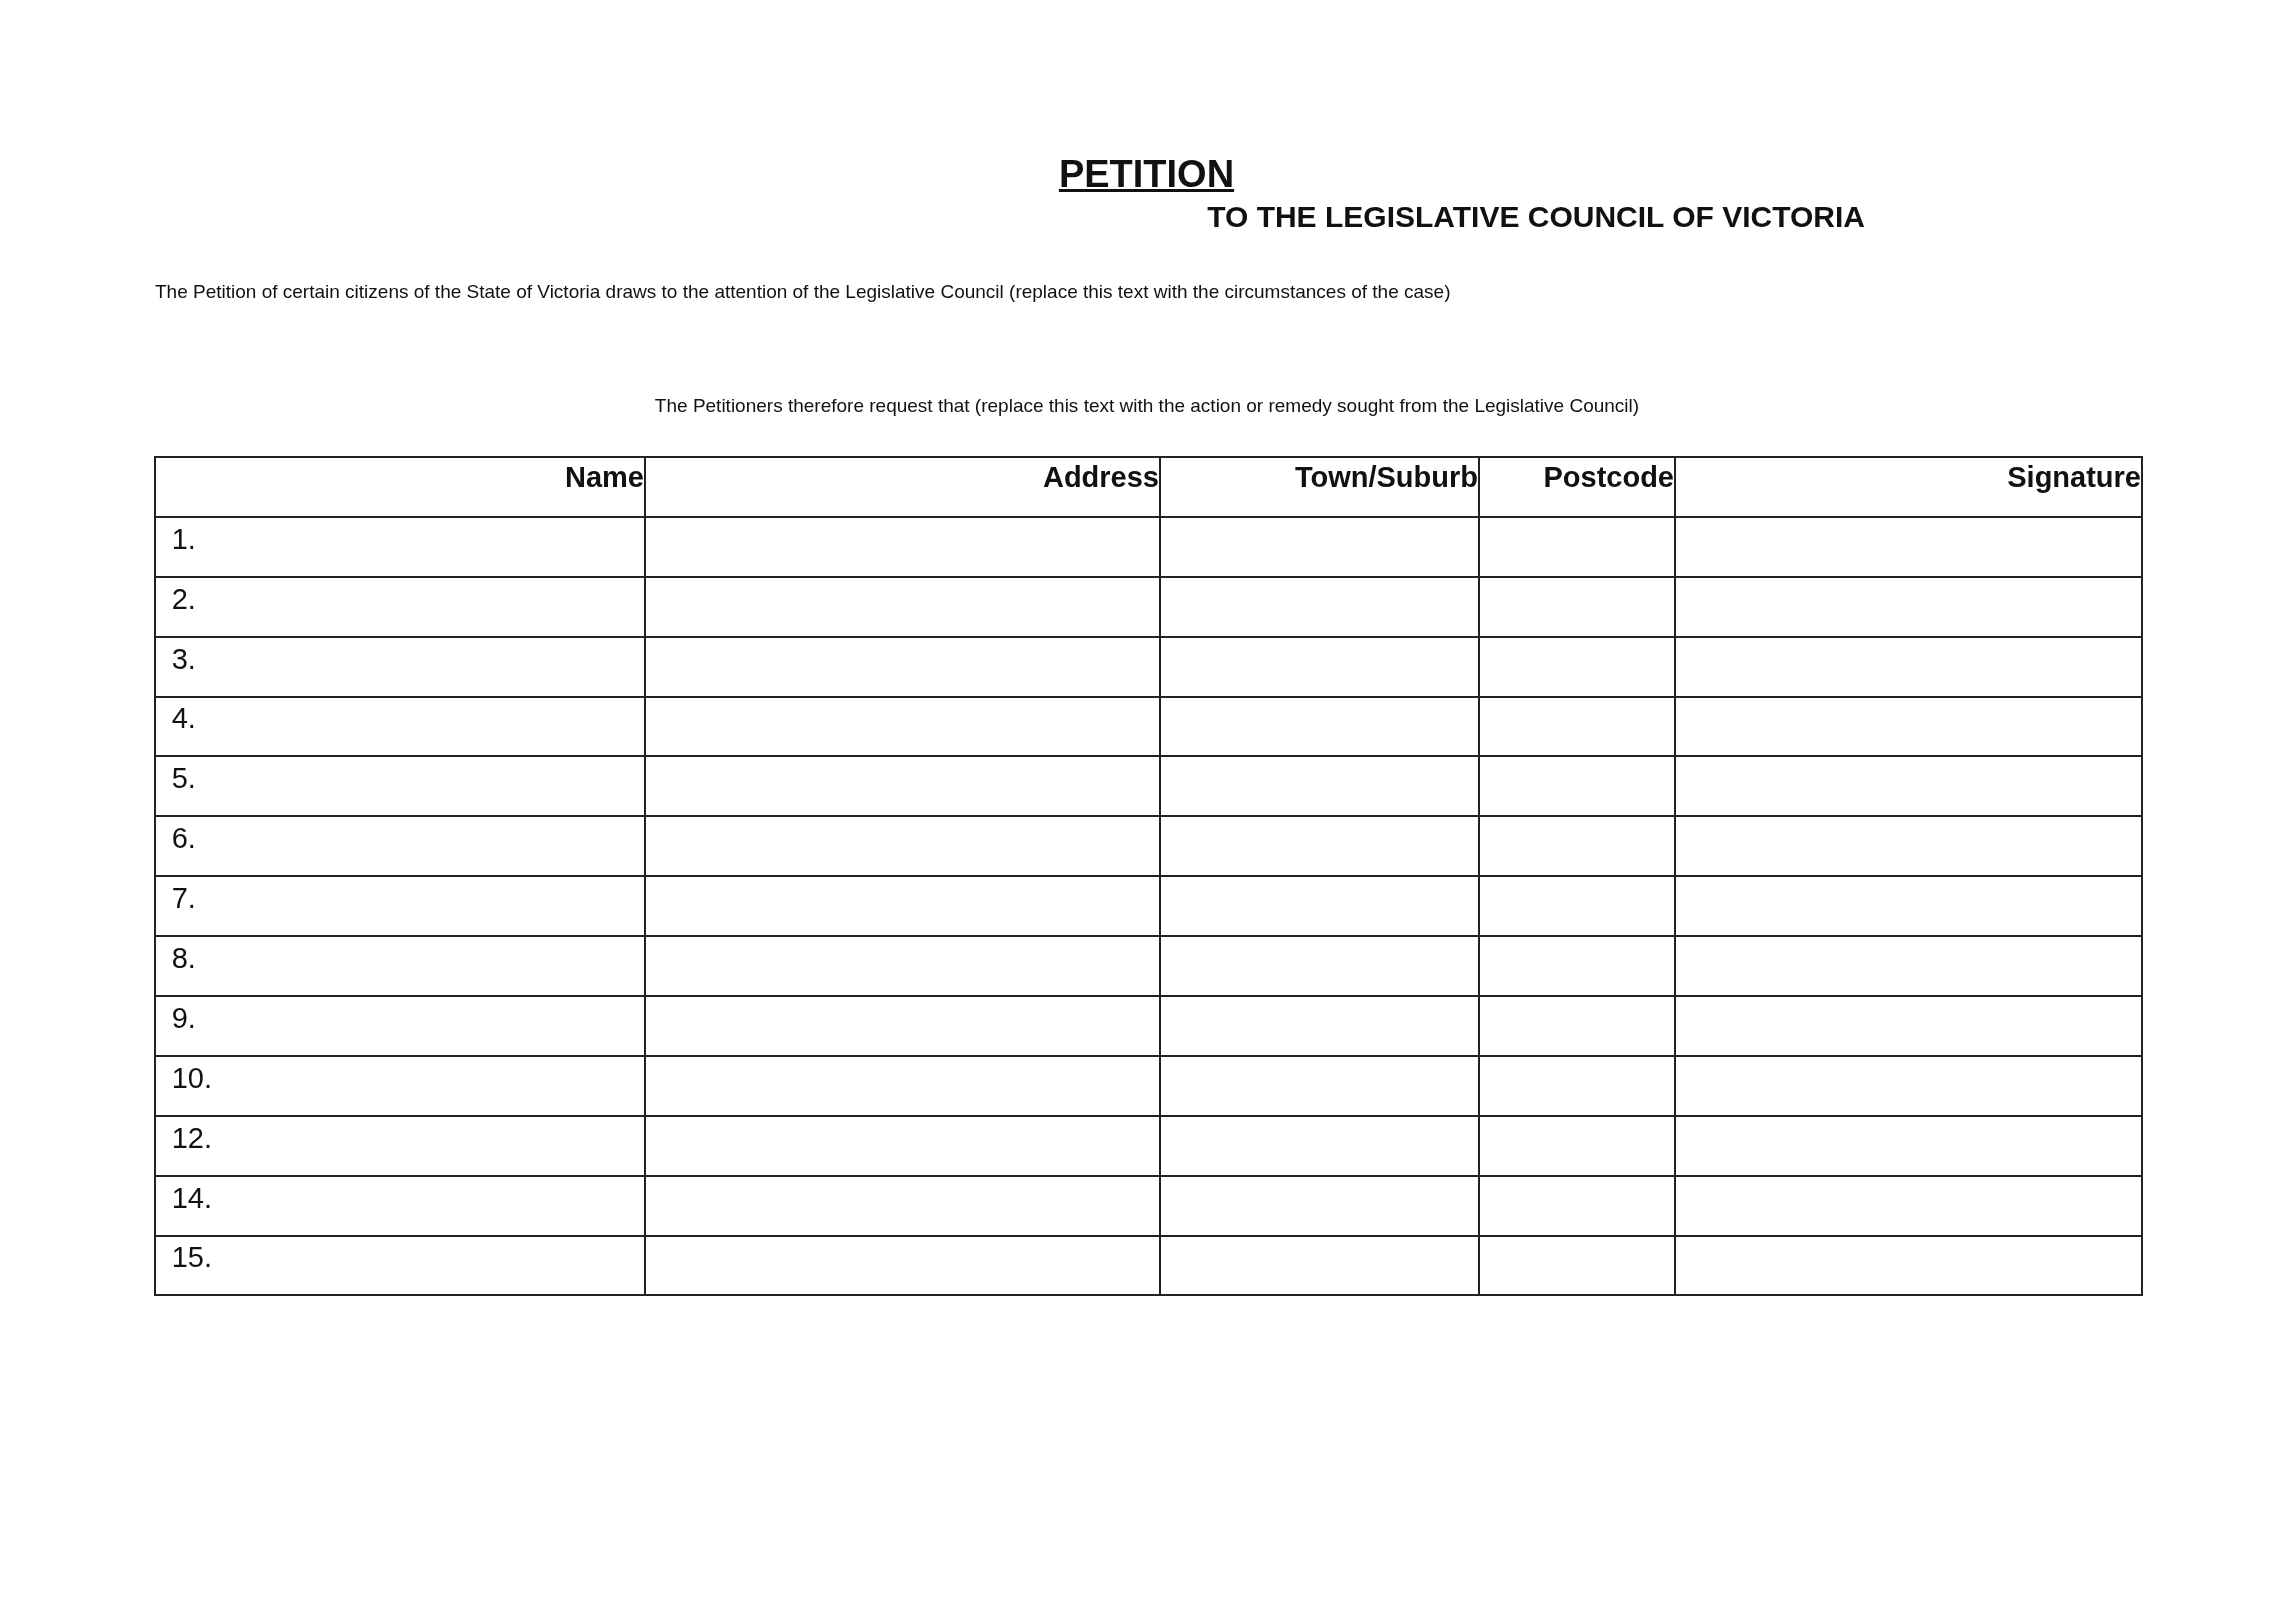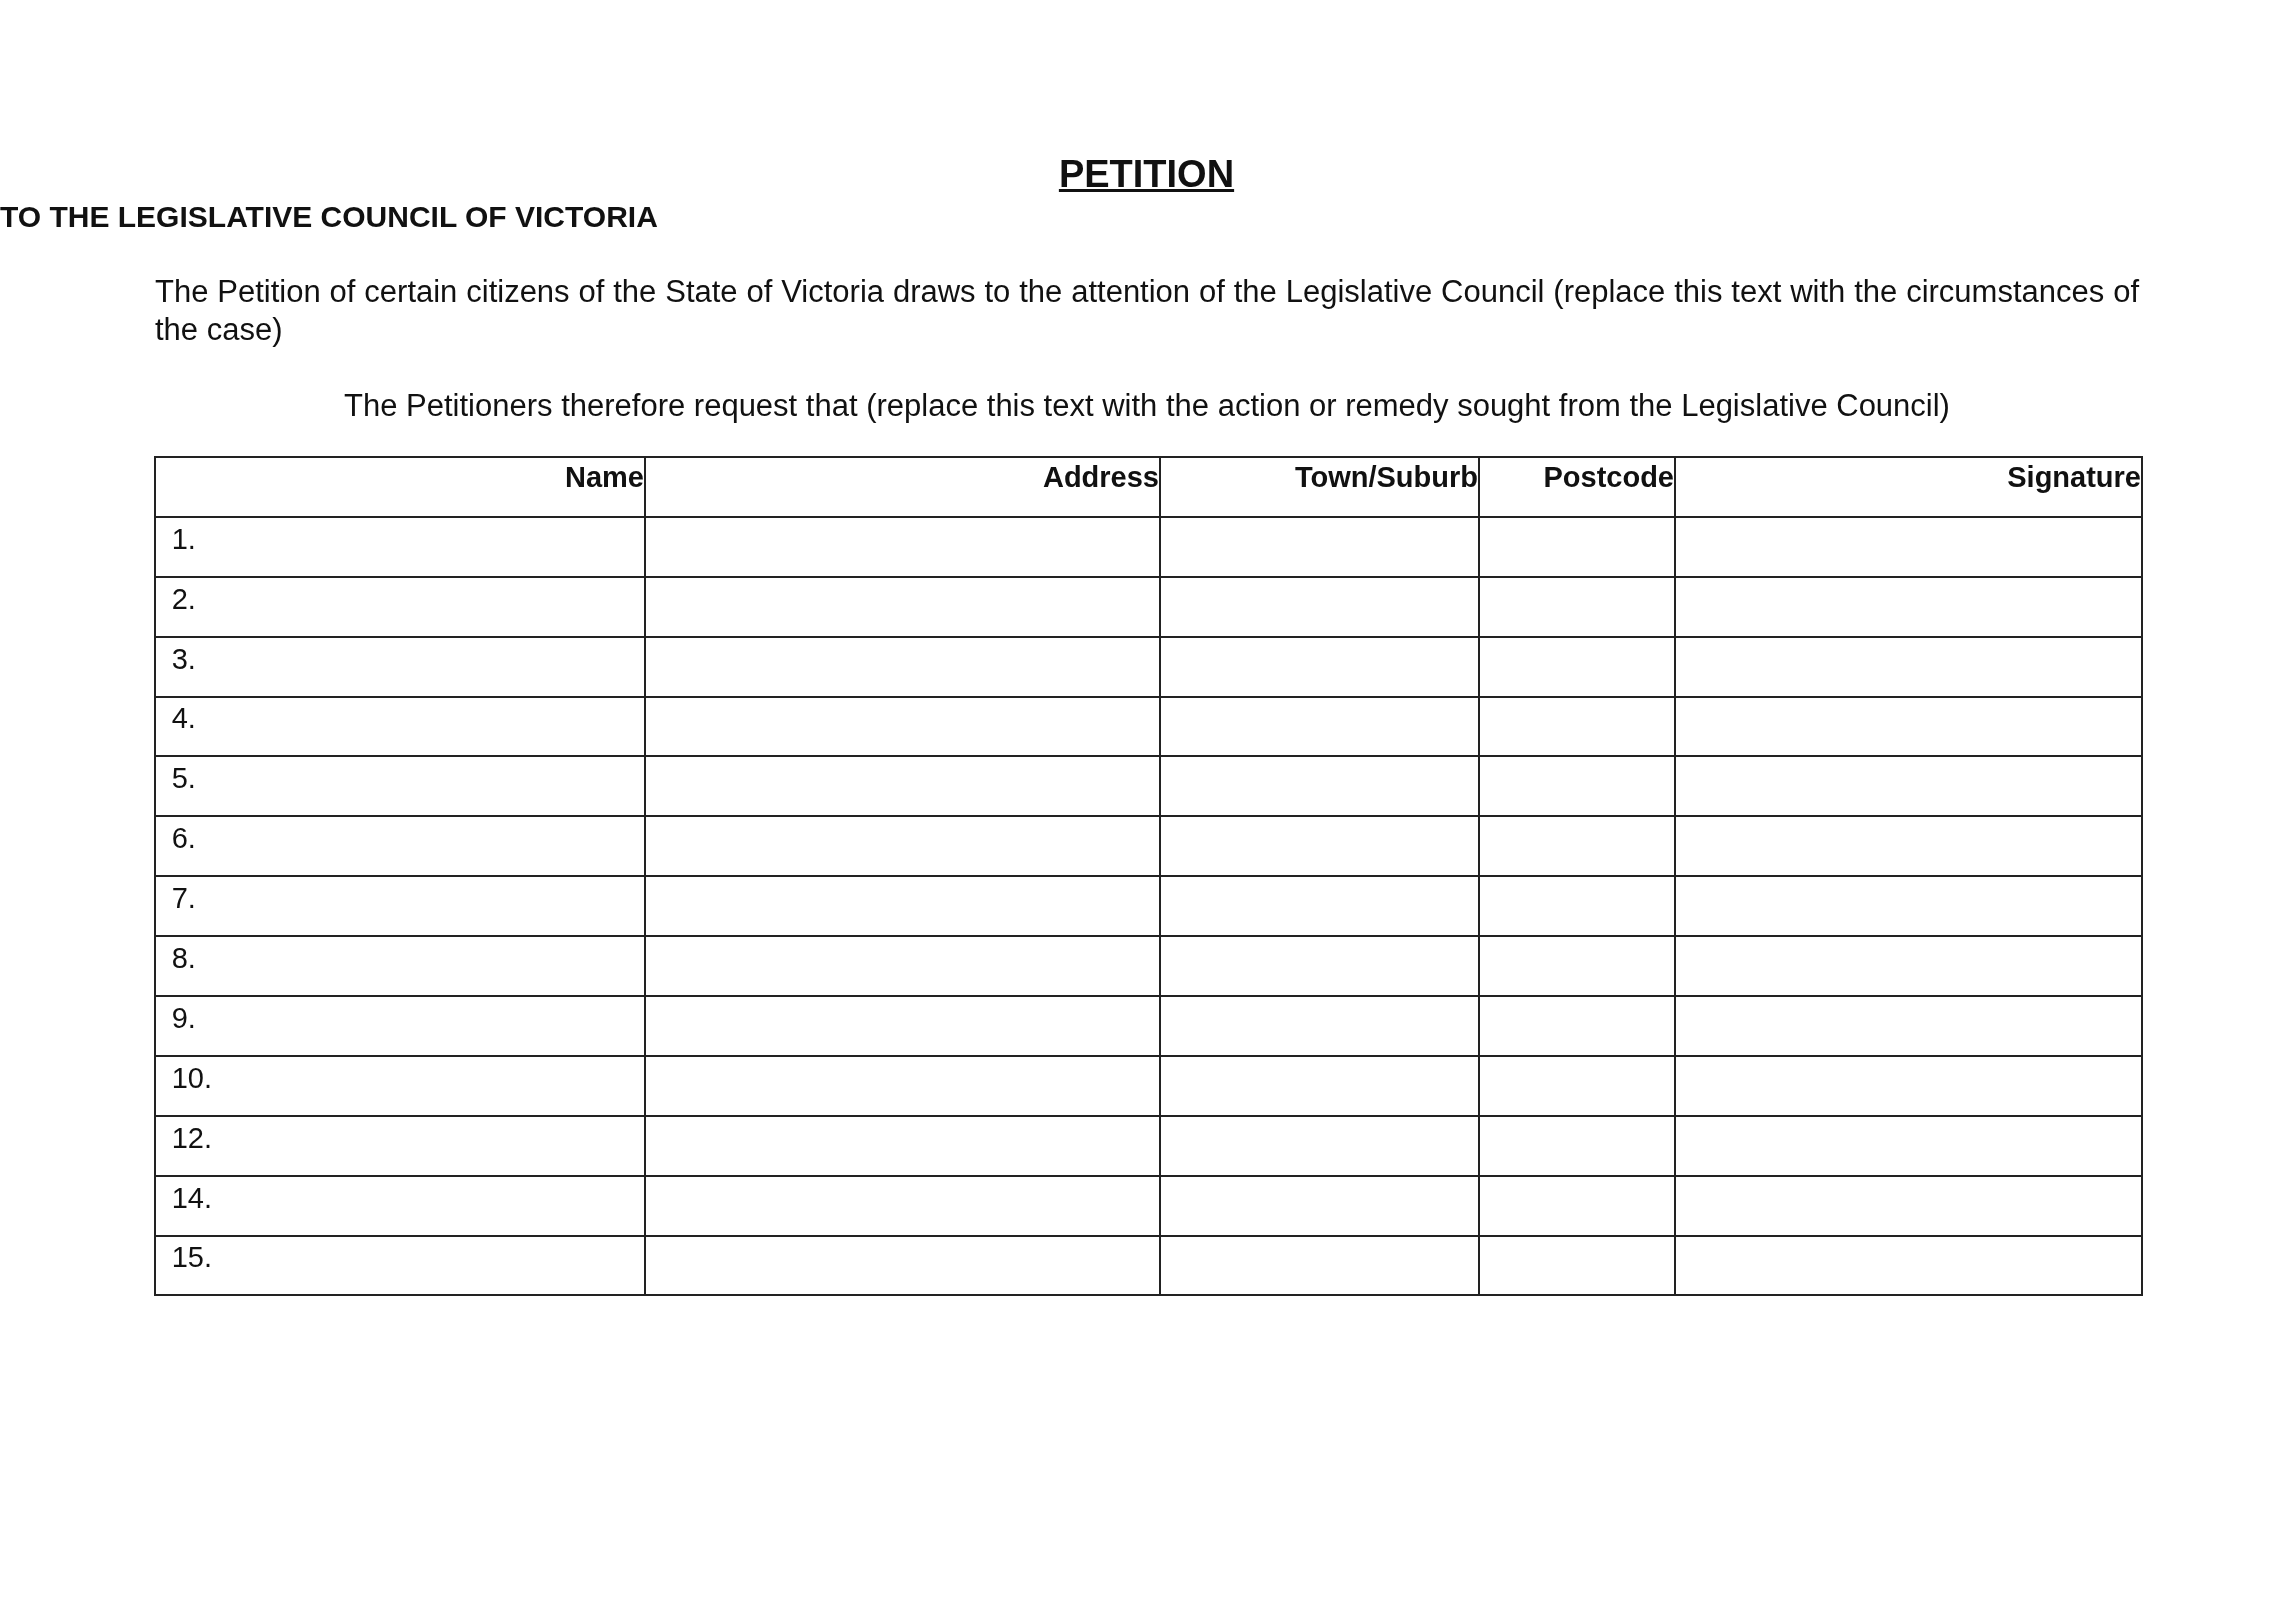--- a/index.html
+++ b/index.html
@@ -8,25 +8,25 @@
     font-family: "Liberation Sans", "DejaVu Sans", sans-serif; color: #111111;
   }
   .title {
     position: absolute; left: 0; width: 2293px; top: 153px;
     text-align: center; font-weight: bold; font-size: 38px; line-height: 43px;
     margin: 0;
     text-decoration: underline;
   }
   .subtitle {
     position: absolute; left: 0; width: 1865px; top: 198px;
-    text-align: left; font-size: 30px; line-height: 37px; margin: 0;
+    text-align: right; font-size: 30px; line-height: 37px; margin: 0;
   }
   .para {
     position: absolute; left: 155px; width: 1984px;
-    font-size: 31px; line-height: 38px; margin: 0; text-align: justify;
+    font-size: 19px; line-height: 38px; margin: 0; text-align: justify;
   }
   .p1 { top: 273px; }
   .p2 { top: 387px; text-align: center; }
   table.sig {
     position: absolute; left: 154px; top: 456px;
     border-collapse: collapse; table-layout: fixed; width: 1986px;
   }
   table.sig th, table.sig td {
     border: 2px solid #222222; padding: 0; vertical-align: top;
     font-size: 29px; overflow: hidden;

